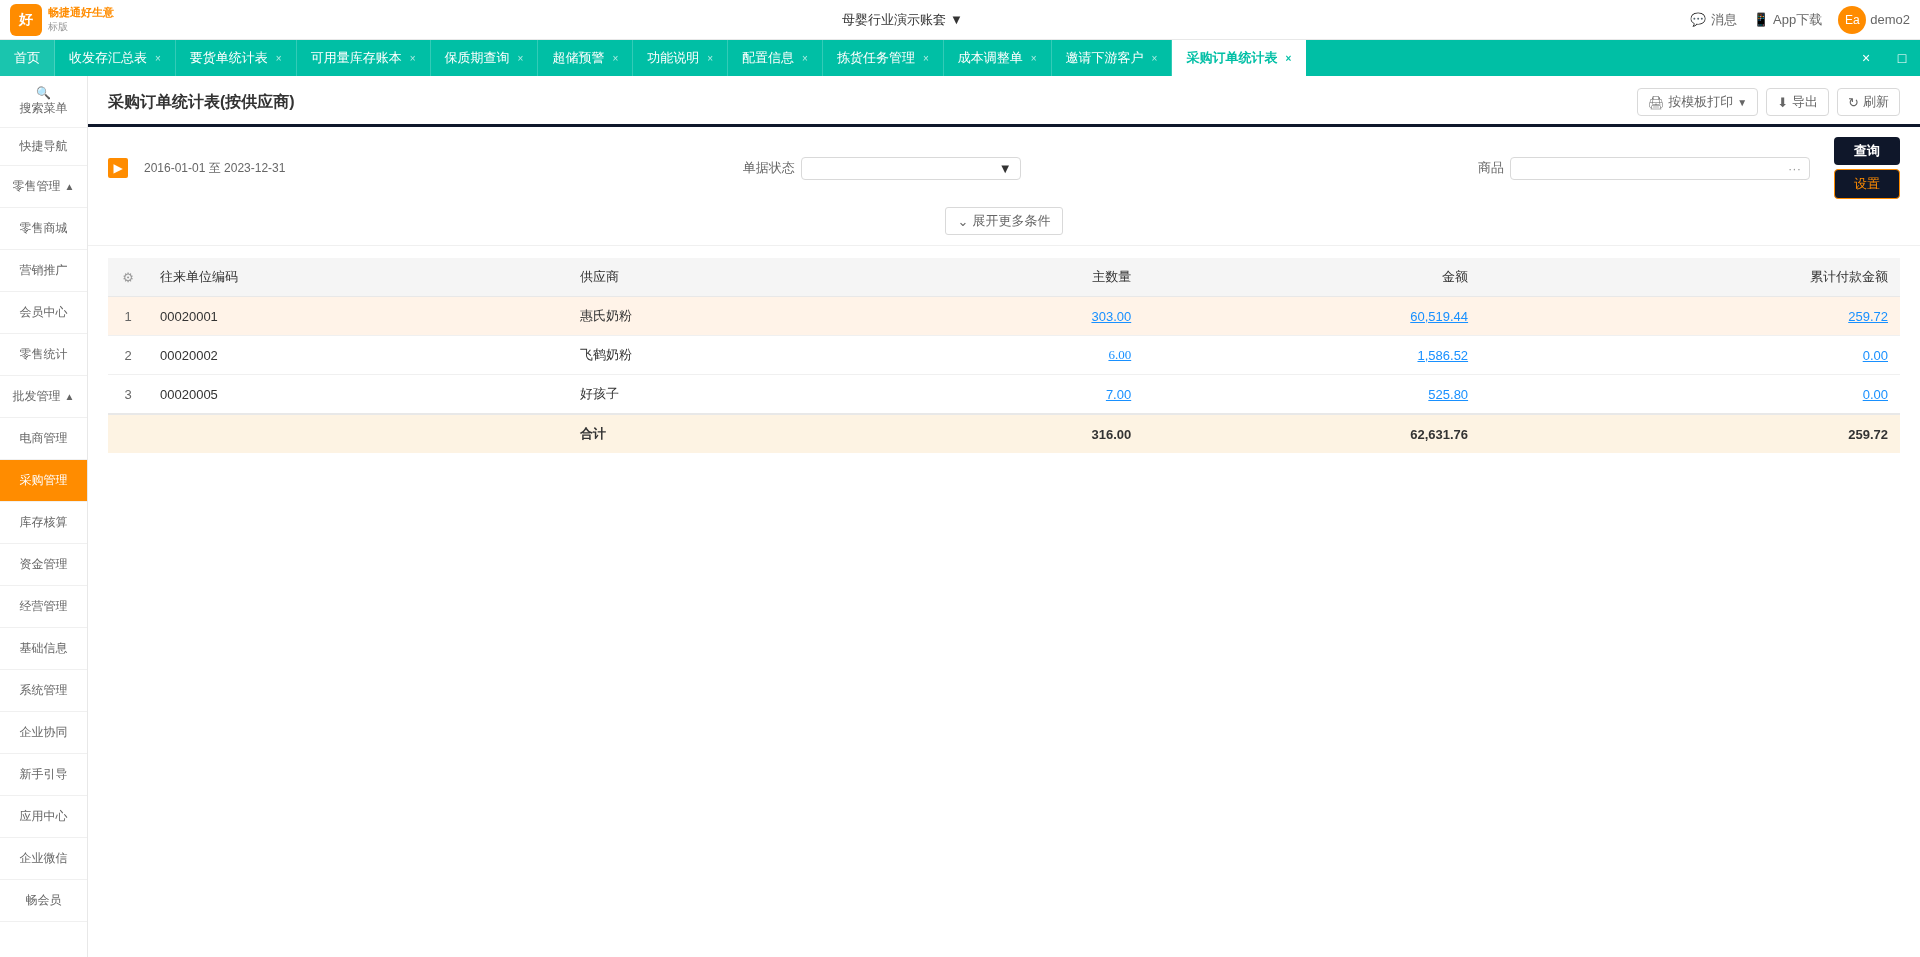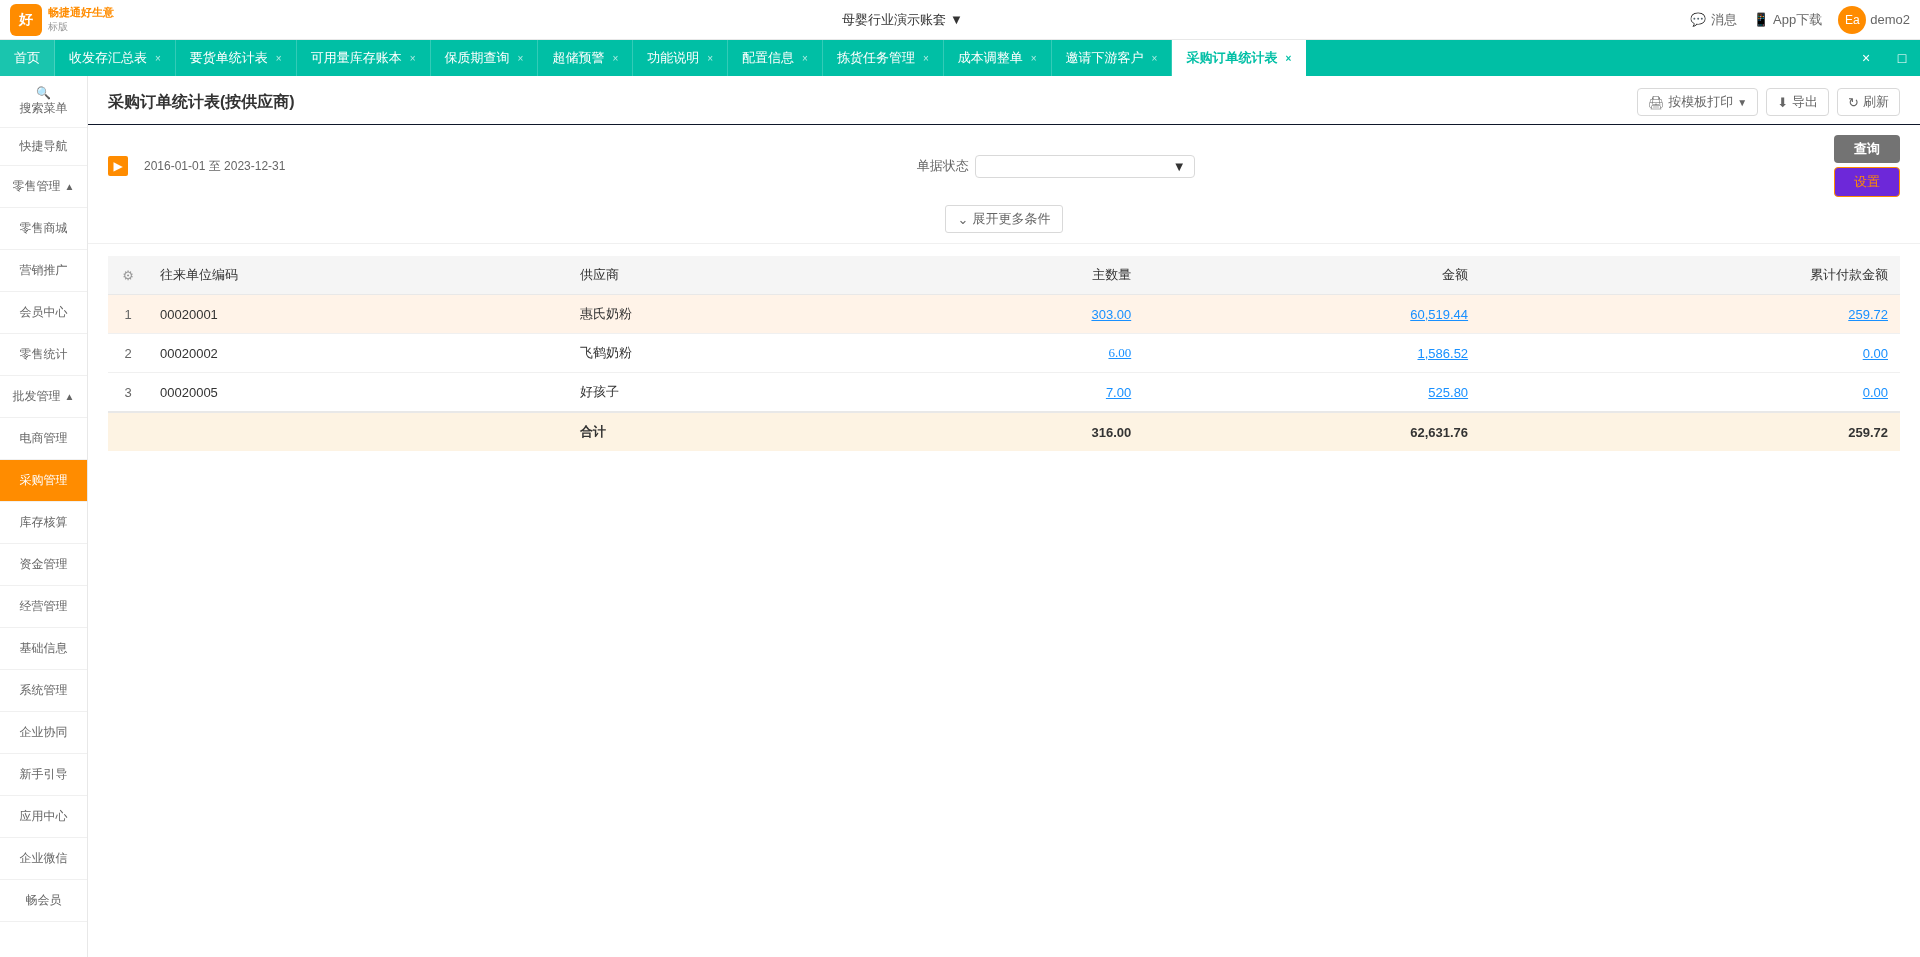--- a/index.html
+++ b/index.html
@@ -33,42 +33,42 @@
     .sidebar-item { padding: 12px 0; text-align: center; cursor: pointer; font-size: 12px; color: #666; border-bottom: 1px solid #f0f0f0; display: flex; flex-direction: column; align-items: center; gap: 2px; }
     .sidebar-item.active { color: #fff; background: #ff8c00; }
     .sidebar-item.has-arrow { flex-direction: row; justify-content: center; gap: 4px; }
     .sidebar-item .arrow { font-size: 10px; }
     .sidebar-search { padding: 10px 8px; text-align: center; cursor: pointer; font-size: 12px; color: #666; border-bottom: 1px solid #f0f0f0; }
 
     
     .content { flex: 1; padding: 0; background: #fff; overflow: auto; display: flex; flex-direction: column; }
 
     
-    .page-header { padding: 12px 20px 8px; display: flex; align-items: center; justify-content: space-between; border-bottom: 1px solid #0f172a; }
+    .page-header { padding: 12px 20px 8px; display: flex; align-items: center; justify-content: space-between; border-bottom: 3px solid #0f172a; }
     .page-title { font-size: 16px; font-weight: bold; color: #333; }
     .page-actions { display: flex; align-items: center; gap: 8px; }
     .btn-print { display: flex; align-items: center; gap: 4px; padding: 4px 10px; border: 1px solid #d9d9d9; border-radius: 4px; cursor: pointer; font-size: 13px; color: #666; background: #fff; }
     .btn-export { display: flex; align-items: center; gap: 4px; padding: 4px 10px; border: 1px solid #d9d9d9; border-radius: 4px; cursor: pointer; font-size: 13px; color: #666; background: #fff; }
     .btn-refresh { display: flex; align-items: center; gap: 4px; padding: 4px 10px; border: 1px solid #d9d9d9; border-radius: 4px; cursor: pointer; font-size: 13px; color: #666; background: #fff; }
 
     
     .filter-bar { padding: 10px 20px; background: #fff; border-bottom: 1px solid #f0f0f0; display: flex; flex-direction: column; gap: 8px; }
     .filter-row { display: flex; align-items: center; gap: 16px; flex-wrap: wrap; }
     .filter-item { display: flex; align-items: center; gap: 6px; font-size: 13px; }
     .filter-label { color: #666; white-space: nowrap; }
     .filter-toggle-btn { width: 20px; height: 20px; background: #ff8c00; border-radius: 2px; display: flex; align-items: center; justify-content: center; cursor: pointer; color: #fff; font-size: 12px; flex-shrink: 0; }
     .date-shortcuts { display: flex; gap: 4px; }
     .date-shortcut { padding: 2px 8px; border: 1px solid #d9d9d9; border-radius: 3px; cursor: pointer; font-size: 12px; color: #666; }
     .date-range { font-size: 12px; color: #666; }
     .custom-badge { background: #ff8c00; color: #fff; padding: 1px 6px; border-radius: 3px; font-size: 11px; cursor: pointer; }
     .filter-select { border: 1px solid #d9d9d9; border-radius: 4px; padding: 3px 8px; font-size: 13px; min-width: 200px; display: flex; align-items: center; justify-content: space-between; cursor: pointer; background: #fff; }
     .filter-input { border: 1px solid #d9d9d9; border-radius: 4px; padding: 3px 8px; font-size: 13px; min-width: 300px; background: #fff; }
     .filter-more-btn { padding: 4px 12px; border: 1px solid #d9d9d9; border-radius: 3px; cursor: pointer; font-size: 13px; color: #666; background: #fff; display: flex; align-items: center; gap: 4px; margin: 0 auto; }
-    .btn-query { background: #737373; color: #fff; border: none; padding: 5px 20px; border-radius: 4px; cursor: pointer; font-size: 13px; font-weight: bold; }
-    .btn-settings { background: #6d28d9; color: #ff8c00; border: 1px solid #ff8c00; padding: 5px 14px; border-radius: 4px; cursor: pointer; font-size: 13px; }
+    .btn-query { background: #0f172a; color: #fff; border: none; padding: 5px 20px; border-radius: 4px; cursor: pointer; font-size: 13px; font-weight: bold; }
+    .btn-settings { background: #0f172a; color: #ff8c00; border: 1px solid #ff8c00; padding: 5px 14px; border-radius: 4px; cursor: pointer; font-size: 13px; }
 
     
     .table-container { flex: 1; padding: 0 20px 20px; overflow: auto; }
     table { width: 100%; border-collapse: collapse; margin-top: 12px; }
     thead tr { background: #f5f5f5; }
     thead th { padding: 10px 12px; text-align: left; font-size: 13px; color: #333; border-bottom: 1px solid #e8e8e8; font-weight: normal; white-space: nowrap; }
     thead th.center { text-align: center; }
     tbody tr { border-bottom: 1px solid #f0f0f0; }
     tbody tr.row-highlight { background: #fff3e8; }
     tbody td { padding: 10px 12px; font-size: 13px; color: #333; }
@@ -269,20 +269,27 @@
         </div>
         <div style="flex:1;"></div>
         <div class="filter-item">
           <span class="filter-label">单据状态</span>
           <div class="filter-select" style="min-width:220px;">
             <span></span>
             <span>▼</span>
           </div>
         </div>
         <div style="flex:1;"></div>
+        <div class="filter-item">
+          <span class="filter-label">商品</span>
+          <div class="filter-input" style="min-width:300px;display:flex;align-items:center;justify-content:space-between;">
+            <span></span>
+            <span style="color:#999;">···</span>
+          </div>
+        </div>
         <div style="display:flex;flex-direction:column;gap:4px;margin-left:8px;">
           <button class="btn-query">查询</button>
           <button class="btn-settings">设置</button>
         </div>
       </div>
       <div class="filter-row" style="justify-content:center;">
         <button class="filter-more-btn">
           <span>⌄</span>
           <span>展开更多条件</span>
         </button>

